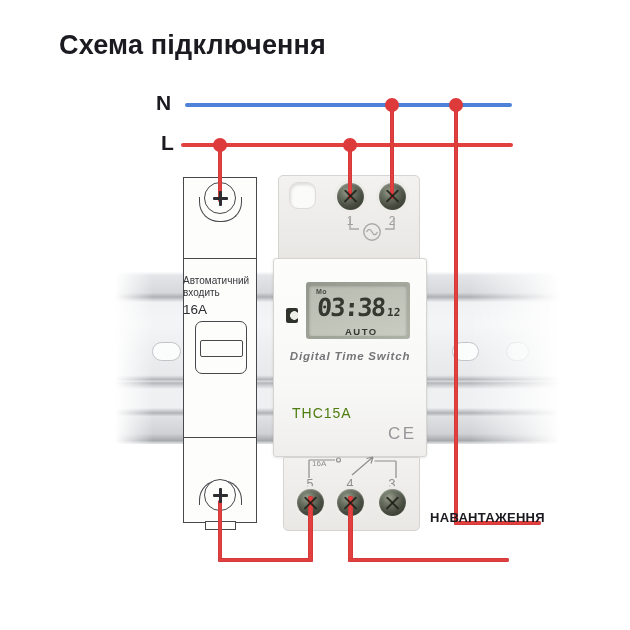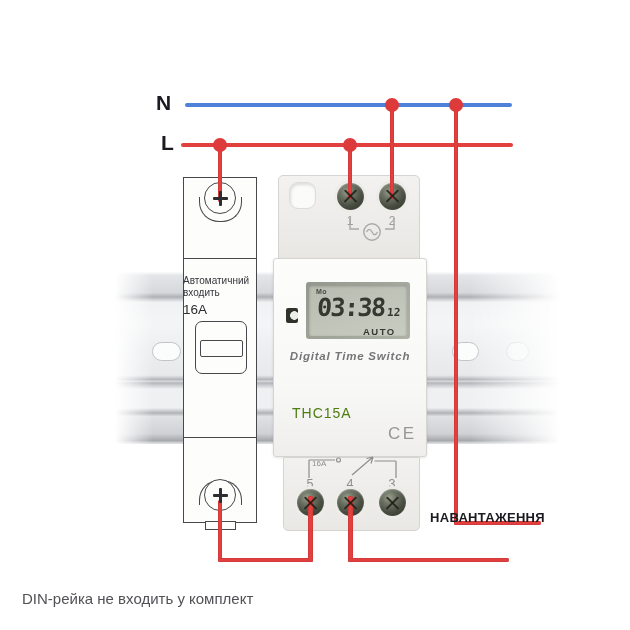--- a/index.html
+++ b/index.html
@@ -46,20 +46,21 @@
   }
   .xbar{width:17px;height:2.4px;background:#1d1f18;border-radius:1px;opacity:.85;}
   .lcd-digit{font-family:"DejaVu Sans Mono",monospace;color:#35382f;}
   .gray-small{color:#8d8d89;}
 </style>
 </head>
 <body>
 
 <div id="canvas">
 
+  <div class="abs txt" style="left:59px;top:30px;font-size:27px;font-weight:700;color:#1a1a20;letter-spacing:.2px;">Схема підключення</div>
 
   <div id="din-rail" class="abs rail-l">
     <div class="rail-slot" style="left:37px;width:29px;"></div>
     <div class="rail-slot" style="left:337px;width:27px;"></div>
     <div class="rail-slot" style="left:391px;width:23px;opacity:.55;"></div>
   </div>
 
   <div class="abs txt line-l" style="left:156px;top:91px;font-size:21px;font-weight:700;color:#1a1a20;">N</div>
   <div class="abs txt line-l" style="left:161px;top:131px;font-size:21px;font-weight:700;color:#1a1a20;">L</div>
   <div class="abs pline line-l" style="left:185px;top:103px;width:327px;height:4px;background:#4d82d8;"></div>
@@ -95,21 +96,21 @@
     <path d="M20.5,15 q2.7,-5.4 5.5,0 q2.7,5.4 5.5,0" fill="none" stroke="#a8a8a4" stroke-width="1.3"></path>
   </svg>
 
   <div class="abs tm-block device-l" style="left:273px;top:258px;width:154px;height:199px;border-radius:3px;background:linear-gradient(180deg,#fdfdfc 0%,#f8f8f6 65%,#efeeec 100%);box-shadow:0 1px 3px rgba(0,0,0,.10);"></div>
 
   <div class="abs device-l" style="left:306px;top:282px;width:104px;height:57px;border-radius:3px;background:linear-gradient(135deg,#93978d,#aeb2a7);"></div>
   <div class="abs device-l" style="left:309px;top:285px;width:98px;height:51px;border-radius:2px;background:linear-gradient(160deg,#b7bbb0,#c9ccc1);box-shadow:inset 0 1px 3px rgba(0,0,0,.25);"></div>
   <div class="abs txt device-l" style="left:316px;top:288px;font-size:7px;font-weight:700;color:#474a42;letter-spacing:.5px;">Mo</div>
   <div class="abs txt device-l lcd-digit" style="left:317px;top:293px;font-size:25px;font-weight:700;letter-spacing:-1.5px;transform:skewX(-4deg);">03:38</div>
   <div class="abs txt device-l lcd-digit" style="left:387px;top:306px;font-size:11px;font-weight:700;transform:skewX(-4deg);">12</div>
-  <div class="abs txt device-l" style="left:363px;top:326px;font-size:9.5px;font-weight:800;color:#35382f;letter-spacing:1.5px;">AUTO</div>
+  <div class="abs txt device-l" style="left:345px;top:326px;font-size:9.5px;font-weight:800;color:#35382f;letter-spacing:1.5px;">AUTO</div>
   <div class="abs device-l" style="left:286px;top:308px;width:12px;height:15px;border-radius:2px;background:radial-gradient(circle at 70% 50%, #eceee8 0 4px, #30322c 4.6px);"></div>
 
   <div class="abs txt device-l" style="left:273px;top:350px;width:154px;text-align:center;font-size:11.5px;font-weight:700;font-style:italic;color:#757578;letter-spacing:.8px;">Digital Time Switch</div>
   <div class="abs txt device-l" style="left:292px;top:405px;font-size:14px;color:#4d7c0f;letter-spacing:1px;">THC15A</div>
   <div class="abs txt device-l" style="left:388px;top:424px;font-size:17px;color:#96969a;letter-spacing:2.5px;">CE</div>
 
   <div class="abs tm-block device-l" style="left:283px;top:457px;width:137px;height:74px;border-radius:0 0 5px 5px;background:linear-gradient(180deg,#f2f1ef,#e9e8e5);"></div>
   <svg class="abs device-l" style="left:300px;top:452px;" width="110" height="28" viewBox="0 0 110 28">
     <path d="M9,8 V26 M9,8 H35" fill="none" stroke="#8d8d89" stroke-width="1.2"></path>
     <circle cx="38.5" cy="8" r="2" fill="none" stroke="#8d8d89" stroke-width="1.1"></circle>
@@ -150,15 +151,14 @@
   <div class="abs xbar top-l" style="left:383.5px;top:195px;transform:rotate(-45deg);"></div>
   <div class="abs xbar top-l" style="left:302px;top:501.5px;transform:rotate(45deg);"></div>
   <div class="abs xbar top-l" style="left:302px;top:501.5px;transform:rotate(-45deg);"></div>
   <div class="abs xbar top-l" style="left:342px;top:501.5px;transform:rotate(45deg);"></div>
   <div class="abs xbar top-l" style="left:342px;top:501.5px;transform:rotate(-45deg);"></div>
   <div class="abs xbar top-l" style="left:384px;top:501.5px;transform:rotate(45deg);"></div>
   <div class="abs xbar top-l" style="left:384px;top:501.5px;transform:rotate(-45deg);"></div>
 
   <div class="abs txt top-l" style="left:430px;top:510px;font-size:13px;font-weight:700;color:#1a1a20;letter-spacing:.3px;">НАВАНТАЖЕННЯ</div>
 
-  <div class="abs txt" style="left:22px;top:590px;font-size:15px;color:#515156;">DIN-рейка не входить у комплект</div>
 
 </div>
 
 </body></html>

